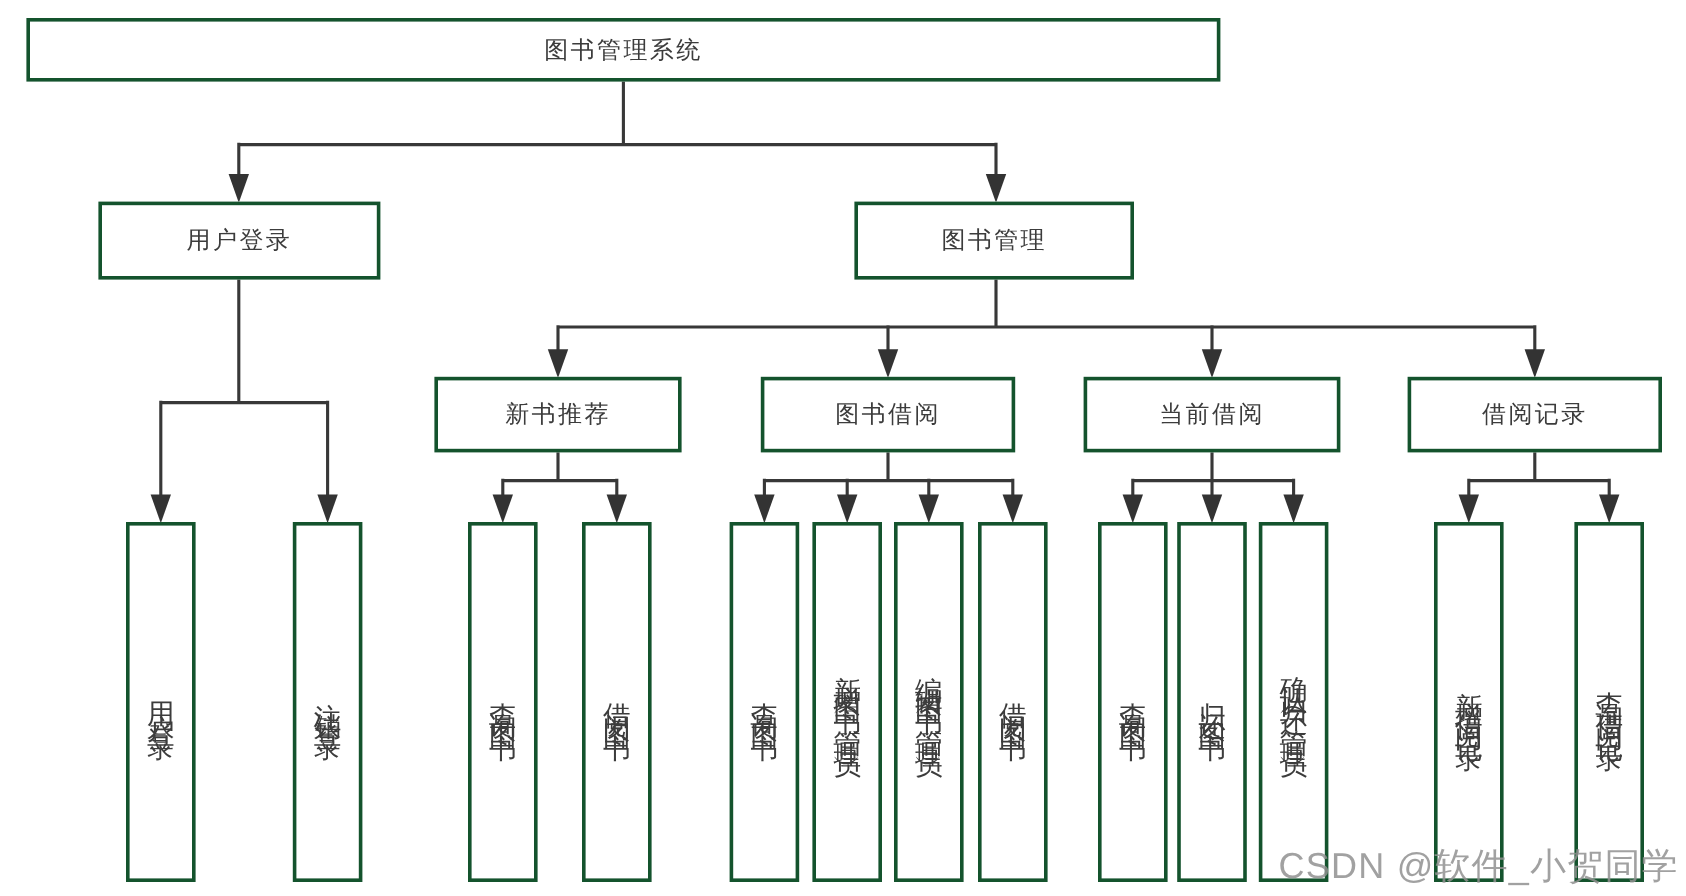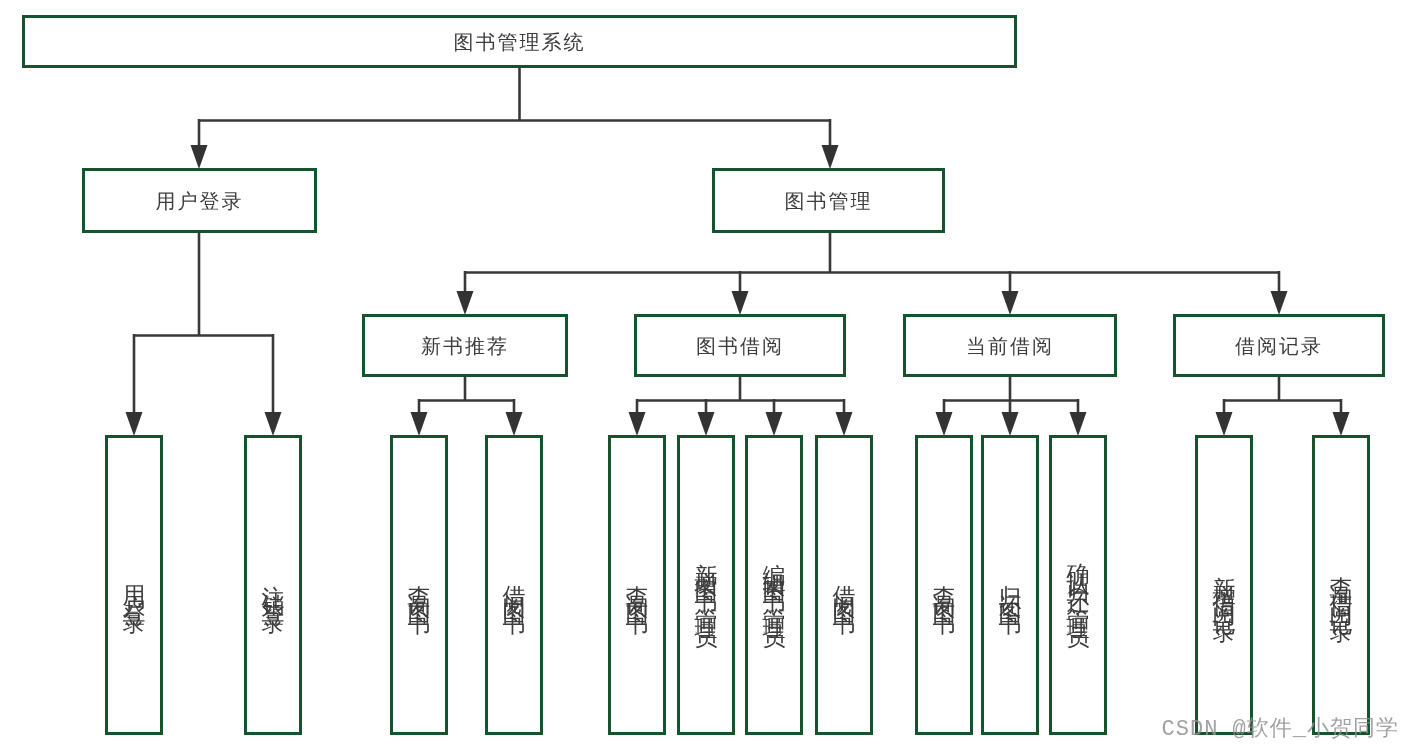--- a/index.html
+++ b/index.html
@@ -51,26 +51,25 @@
     writing-mode: vertical-rl;
     text-orientation: mixed;
     font-size: 23px;
     letter-spacing: 9px;
     line-height: 1;
   }
   .watermark {
     position: absolute;
     right: 6px;
     bottom: 4px;
-    font-size: 22px;
+    font-size: 30px;
     letter-spacing: 1px;
     color: rgba(145, 145, 145, 0.85);
     z-index: 10;
     white-space: nowrap;
-    font-family: Liberation Mono, monospace;
   }
 </style>
 </head>
 <body>
 
 <div class="stage">
 
   <svg class="connector-layer" viewBox="0 0 1405 747" xmlns="http://www.w3.org/2000/svg">
 
     <g>

